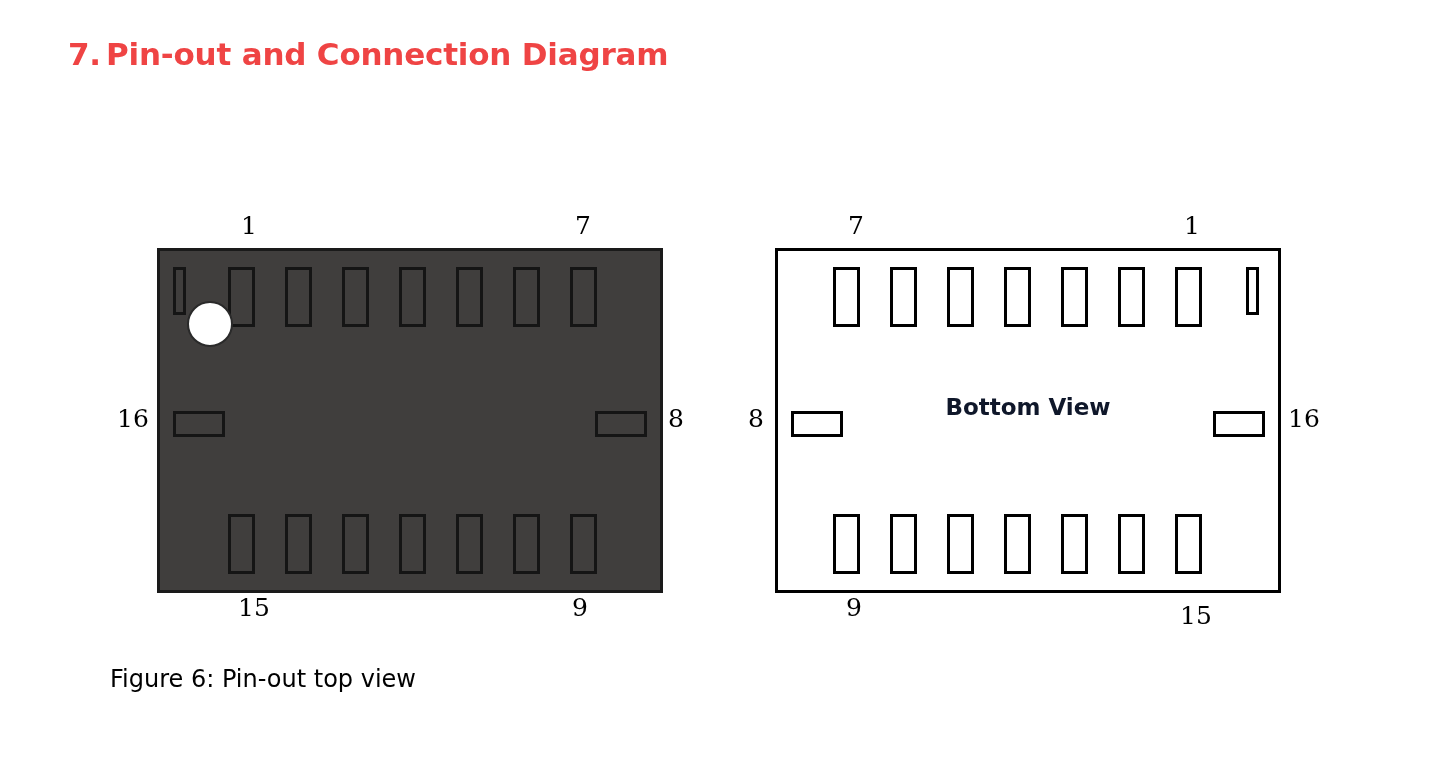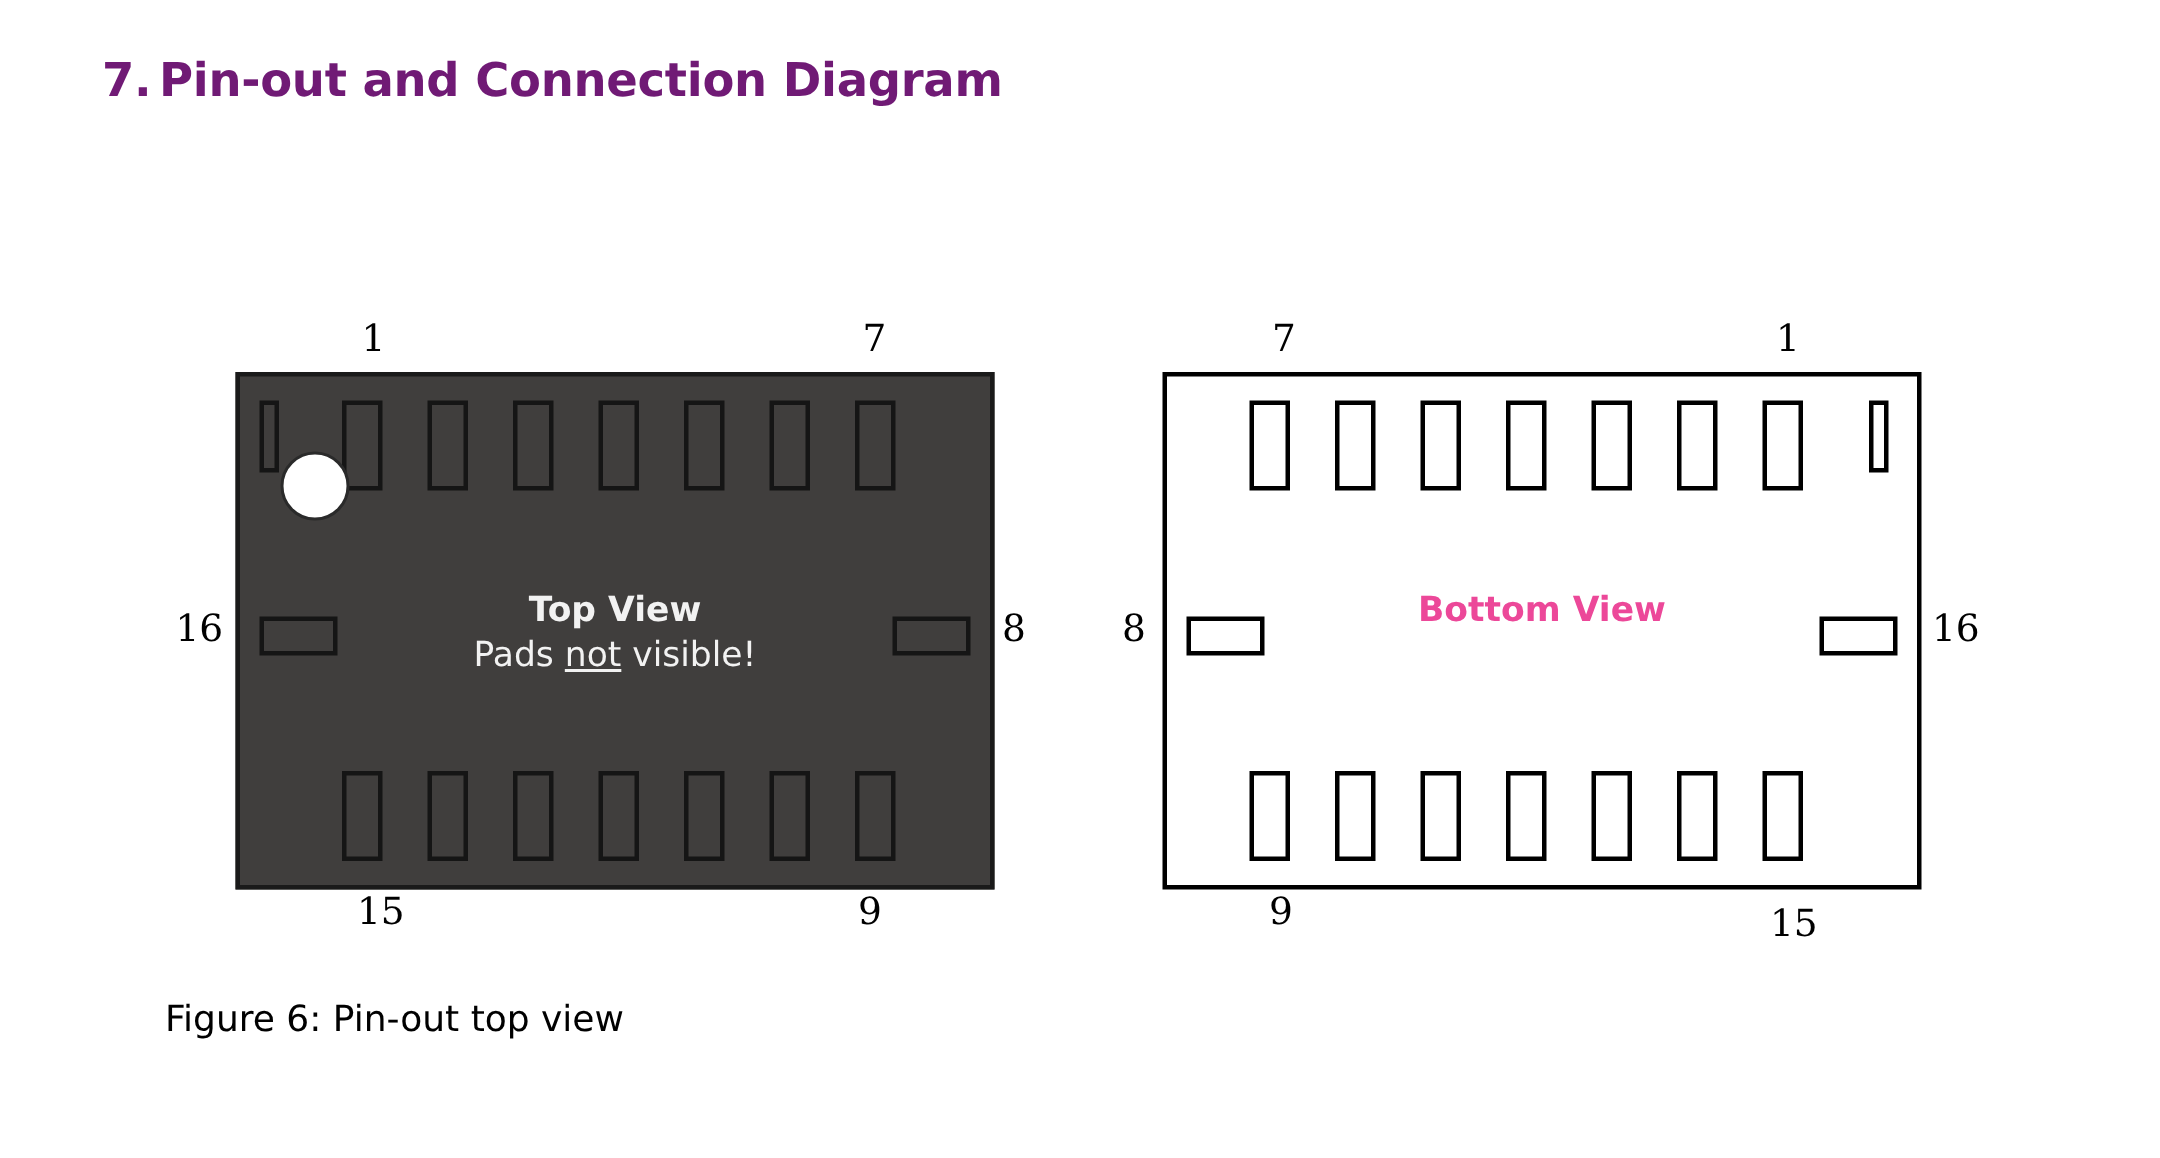--- a/index.html
+++ b/index.html
@@ -19,21 +19,21 @@
 
   
   .section-heading {
     position: absolute;
     left: 68px;
     top: 36px;
     font-family: "DejaVu Sans", sans-serif;
     font-weight: bold;
     font-size: 31px;
     letter-spacing: -0.2px;
-    color: #701a75;
+    color: #ef4444;
     white-space: nowrap;
   }
   .section-heading .sec-num {
     display: inline-block;
     min-width: 38px;
   }
 
   
   .figure {
     position: absolute;
@@ -114,21 +114,21 @@
     font-size: 23px;
   }
   .chip-caption .cap-sub {
     display: block;
     font-family: "DejaVu Sans", sans-serif;
     font-size: 23px;
     font-weight: normal;
     margin-top: 2px;
   }
   .dark .chip-caption { color: #f2f2f2; }
-  .light .chip-caption { color: #ec4899; }
+  .light .chip-caption { color: #0f172a; }
   .cap-sub .u { text-decoration: underline; }
 
   
   .pin-label {
     position: absolute;
     font-family: "DejaVu Serif", serif;
     font-size: 25px;
     color: #000000;
     white-space: nowrap;
     line-height: 1;
@@ -173,24 +173,20 @@
         <div class="pad v" style="left:296px;"></div>
         <div class="pad v" style="left:353px;"></div>
         <div class="pad v" style="left:410px;"></div>
       </div>
 
       <div class="pin1-dot"></div>
 
       <div class="pad h" style="left:13px;  top:160px;"></div>
       <div class="pad h" style="right:13px; top:160px;"></div>
 
-      <div class="chip-caption">
-        <span class="cap-title">Top View</span>
-        <span class="cap-sub"><span>Pads </span><span class="u">not</span><span> visible!</span></span>
-      </div>
 
       <div class="row-bottom">
         <div class="pad v" style="left:68px;"></div>
         <div class="pad v" style="left:125px;"></div>
         <div class="pad v" style="left:182px;"></div>
         <div class="pad v" style="left:239px;"></div>
         <div class="pad v" style="left:296px;"></div>
         <div class="pad v" style="left:353px;"></div>
         <div class="pad v" style="left:410px;"></div>
       </div>

